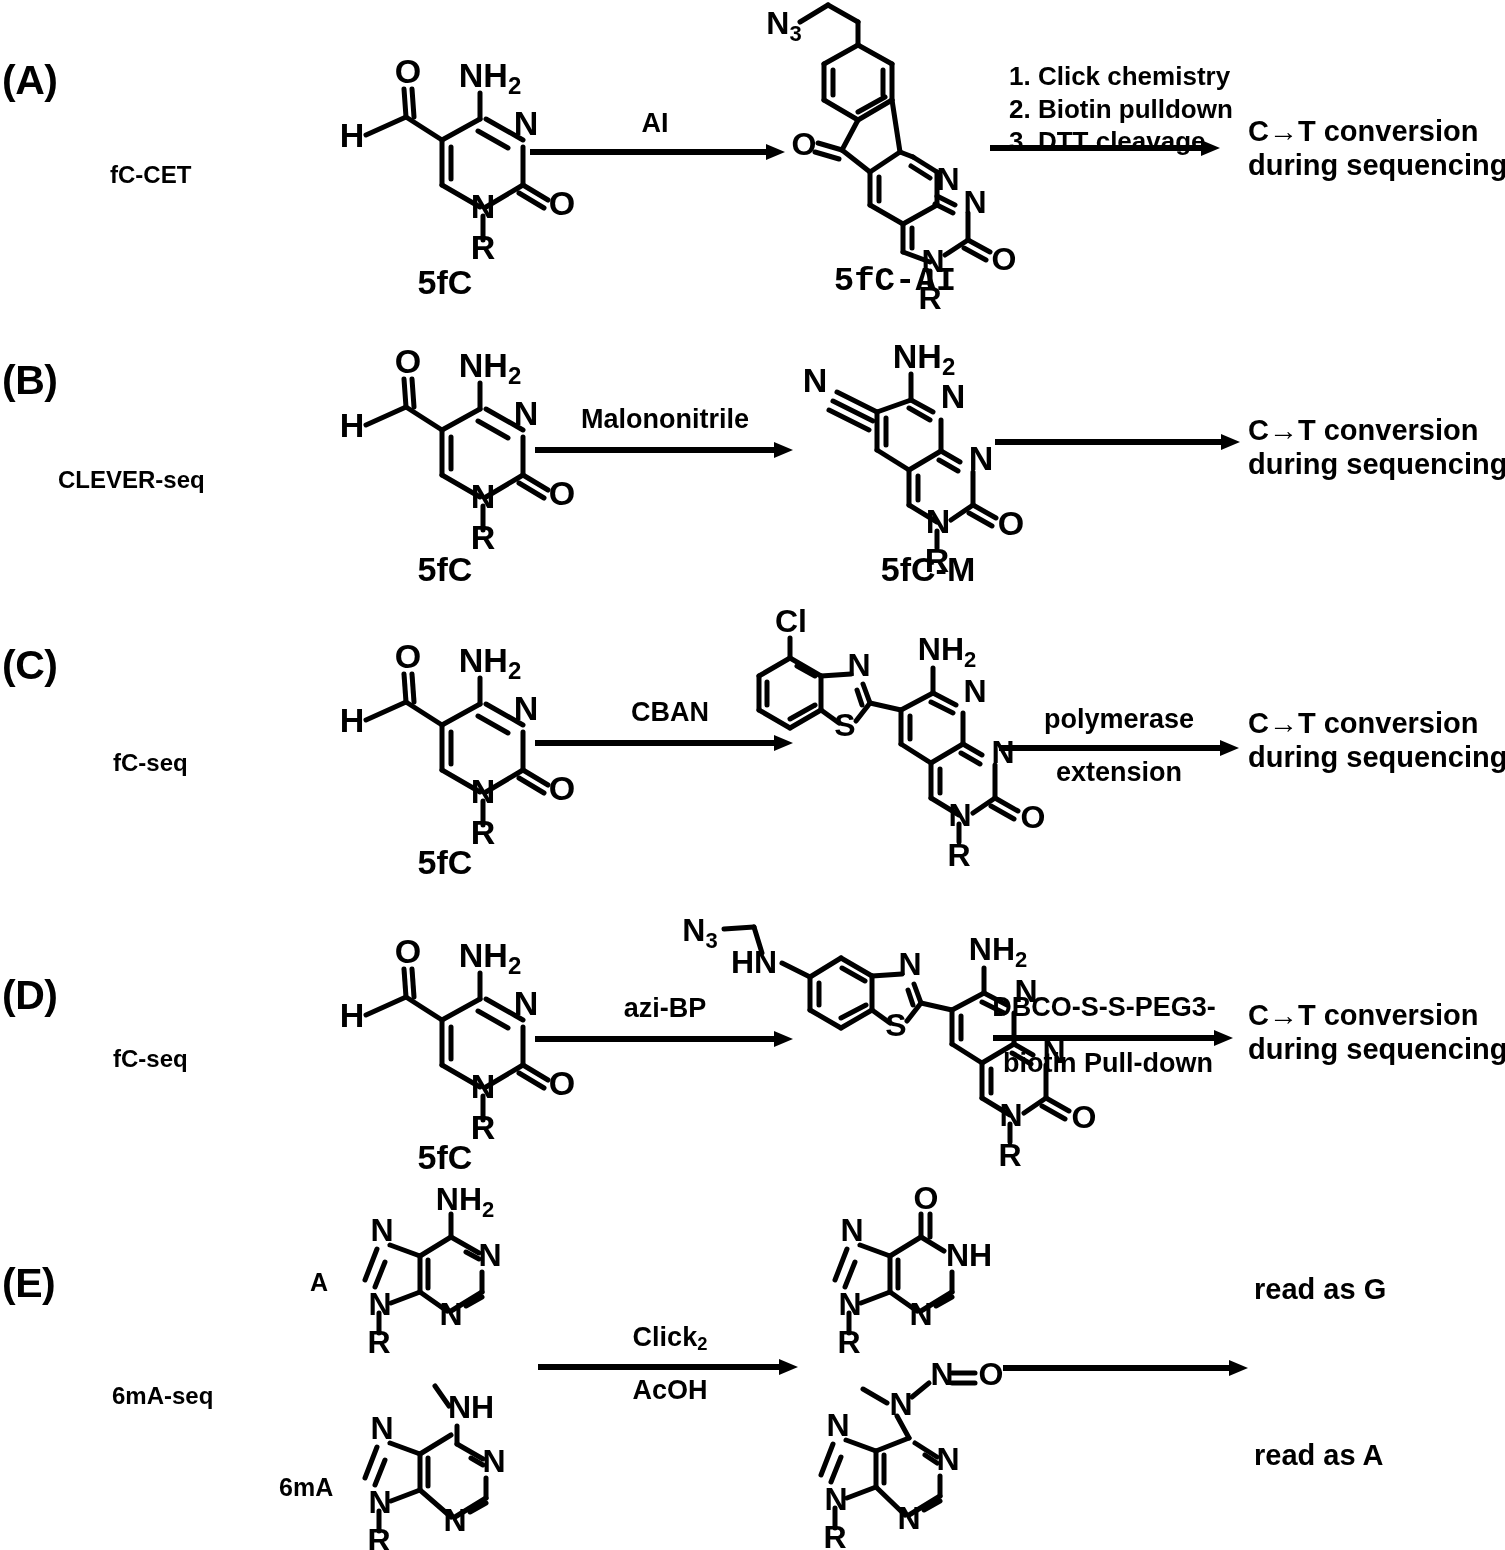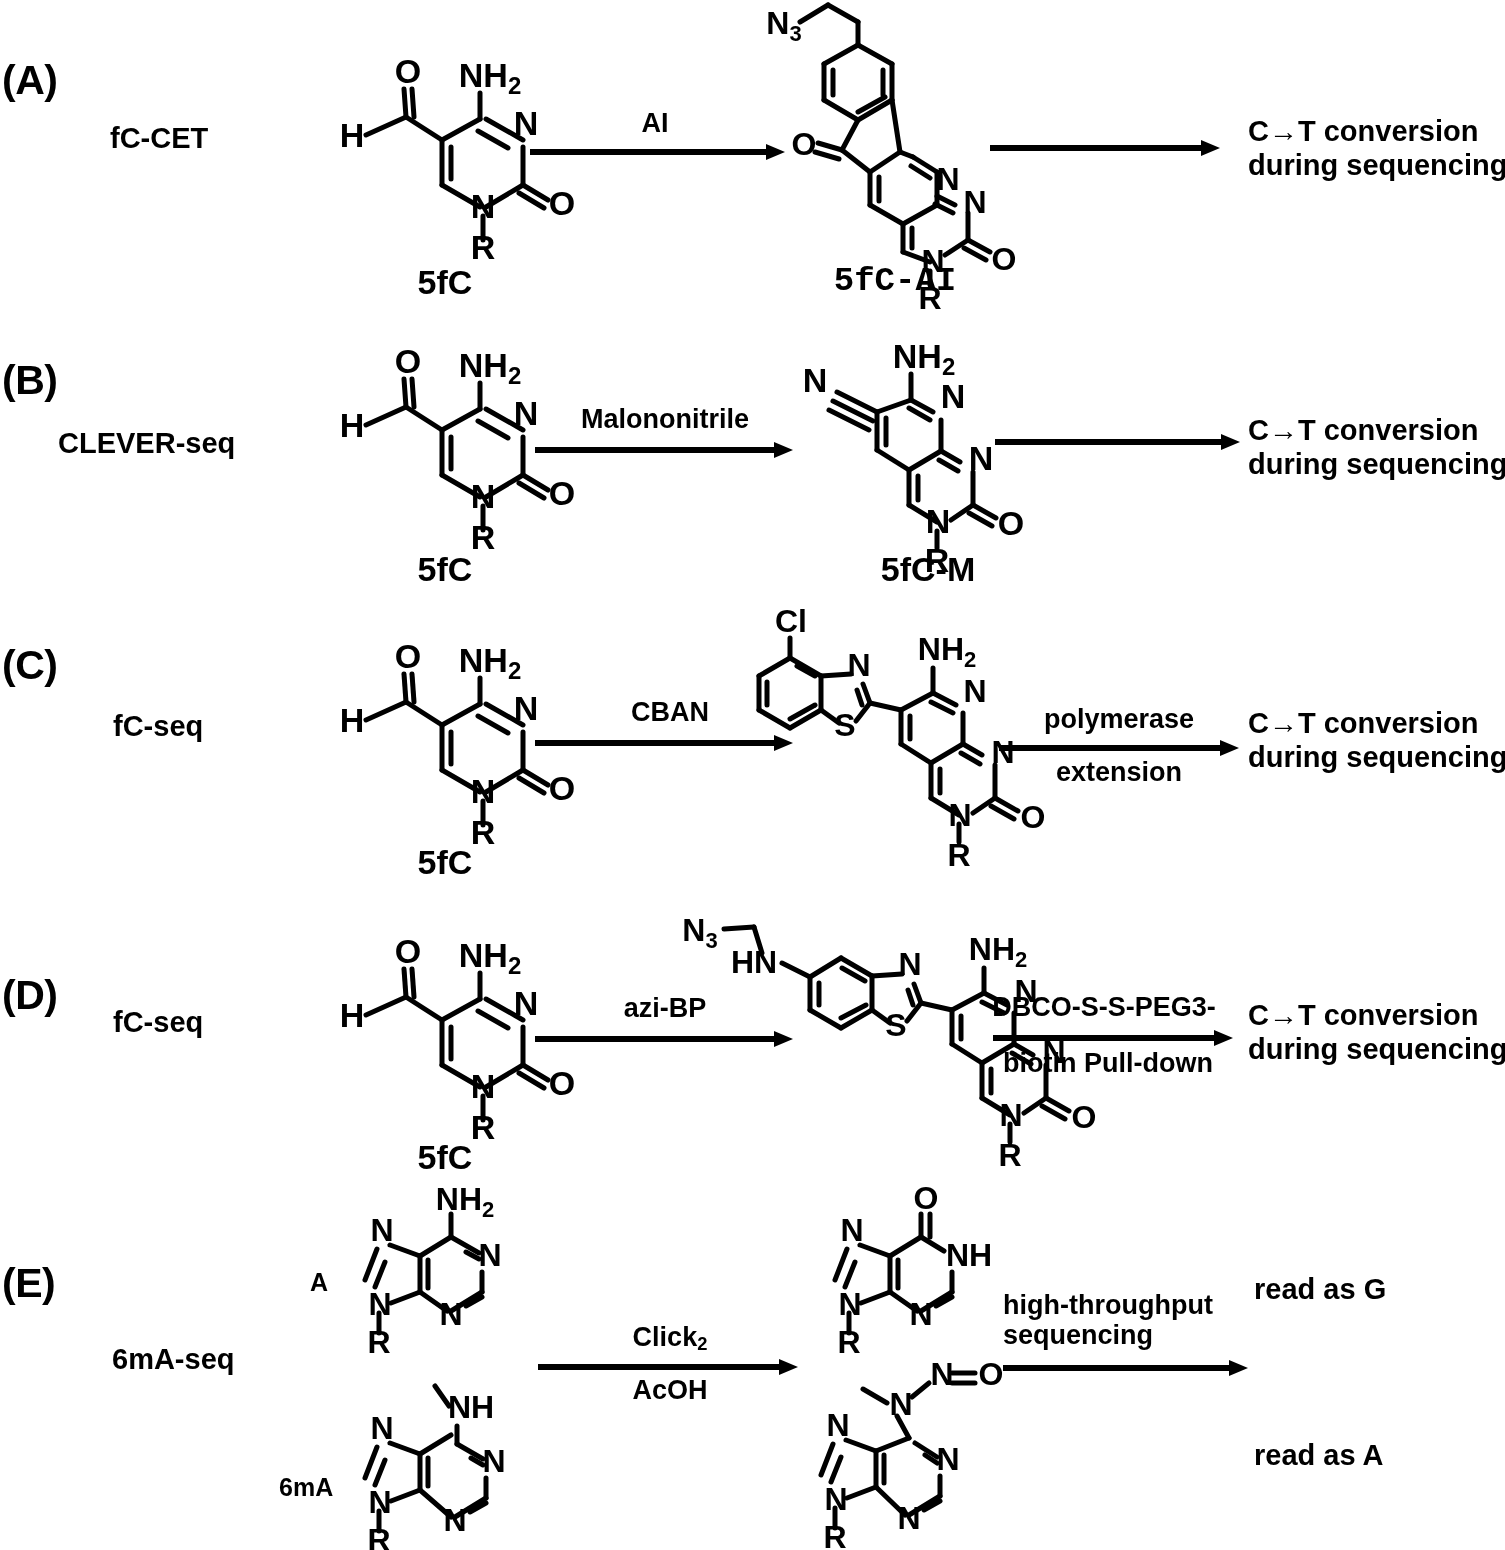--- a/index.html
+++ b/index.html
@@ -21,23 +21,24 @@
   .abs { position: absolute; }
 
   .panel-letter {
     font-weight: bold;
     font-size: 41px;
     line-height: 1;
     letter-spacing: -0.5px;
   }
   .method-name {
     font-weight: bold;
-    font-size: 29px;
+    font-size: 24px;
     line-height: 1;
     white-space: nowrap;
+    margin-top: 39px;
   }
   .struct-label {
     font-weight: bold;
     font-size: 34px;
     line-height: 1;
     text-align: center;
     white-space: nowrap;
   }
   .side-label {
     font-weight: bold;
@@ -179,20 +180,25 @@
         <text x="178" y="190">N</text>
         <text x="205" y="213">N</text>
         <text x="234" y="270">O</text>
         <text x="163" y="272">N</text>
         <text x="160" y="309">R</text>
       </g>
     </svg>
   </div>
   <div class="abs struct-label" style="left:815px; top:264px; width:160px;font-family:Liberation Mono, monospace;">5fC-AI</div>
 
+  <div class="abs steps" style="left:1009px; top:60px;">
+    <div>1. Click chemistry</div>
+    <div>2. Biotin pulldown</div>
+    <div>3. DTT cleavage</div>
+  </div>
   <div class="arrow-wrap" style="left:990px; top:138px;">
     <svg width="230" height="20" viewBox="0 0 230 20">
       <line x1="0" y1="10" x2="215" y2="10" stroke="#000" stroke-width="6"></line>
       <polygon points="230,10 211,2 211,18" fill="#000"></polygon>
     </svg>
   </div>
   <div class="abs outcome" style="left:1248px; top:114px;">
     <div>C→T conversion</div>
     <div>during sequencing</div>
   </div>
@@ -695,24 +701,20 @@
         <text x="186" y="40">O</text>
         <text x="33" y="91">N</text>
         <text x="31" y="165">N</text>
         <text x="30" y="203">R</text>
         <text x="143" y="125">N</text>
         <text x="104" y="184">N</text>
       </g>
     </svg>
   </div>
 
-  <div class="abs reagent" style="left:1003px; top:1290px; width:235px; text-align:left;">
-    <div>high-throughput</div>
-    <div>sequencing</div>
-  </div>
   <div class="arrow-wrap" style="left:1003px; top:1358px;">
     <svg width="245" height="20" viewBox="0 0 245 20">
       <line x1="0" y1="10" x2="230" y2="10" stroke="#000" stroke-width="6"></line>
       <polygon points="245,10 226,2 226,18" fill="#000"></polygon>
     </svg>
   </div>
 
   <div class="abs outcome" style="left:1254px; top:1272px;">read as G</div>
   <div class="abs outcome" style="left:1254px; top:1438px;">read as A</div>
 

